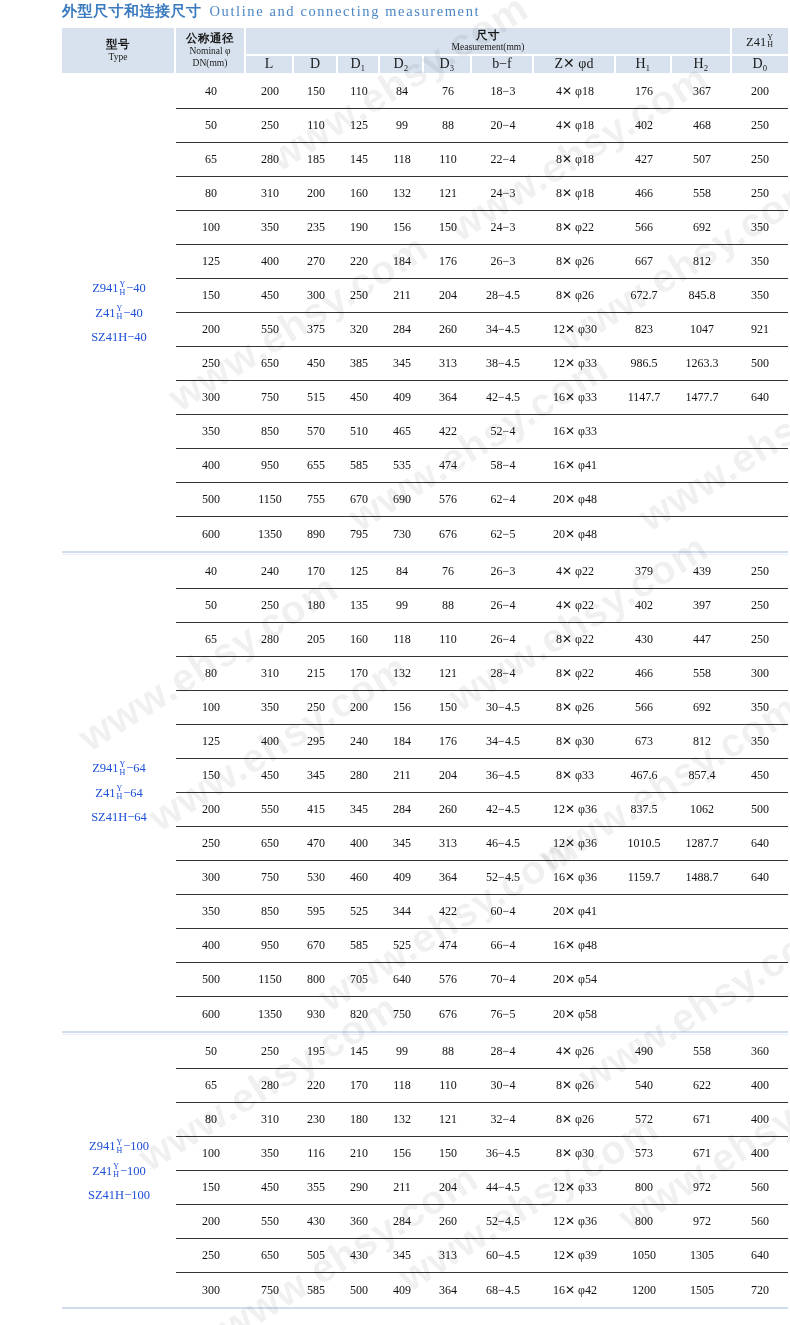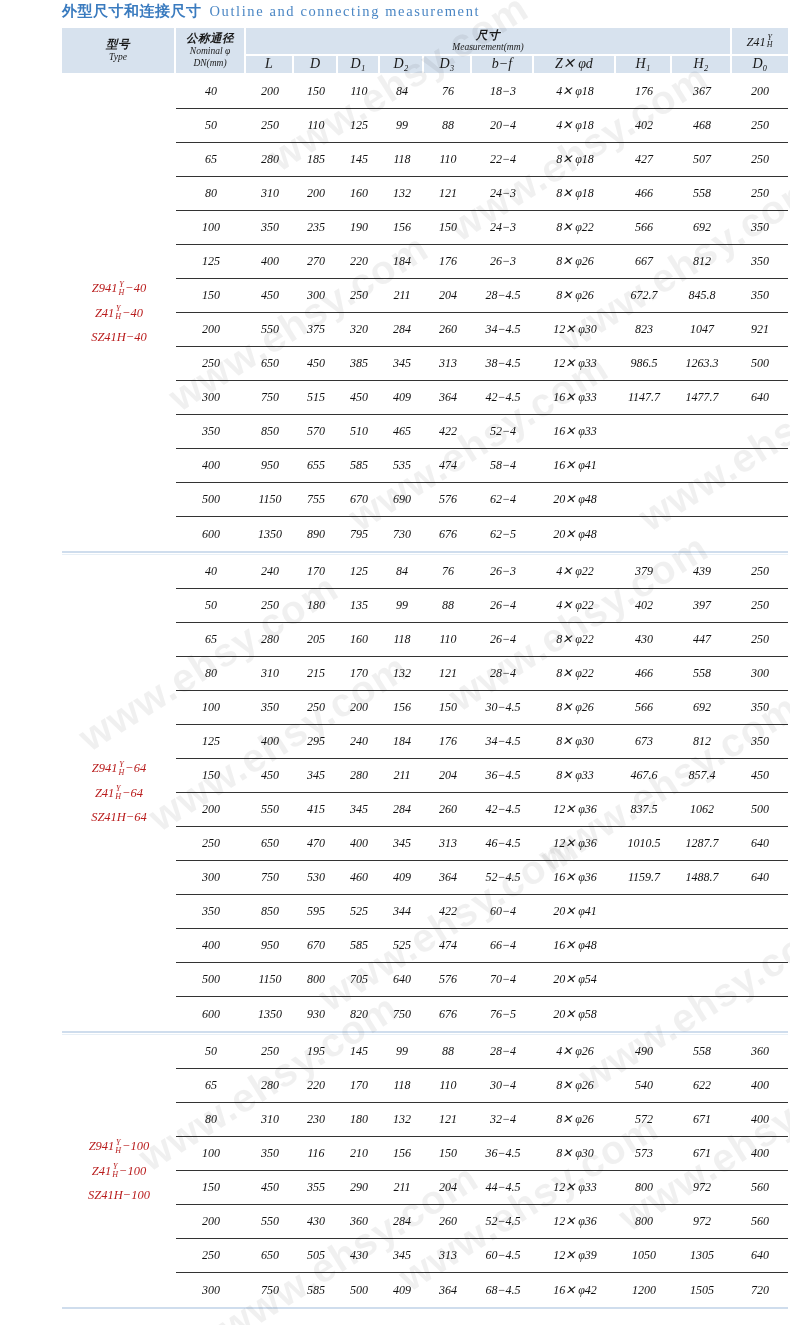--- a/index.html
+++ b/index.html
@@ -57,21 +57,20 @@
     white-space: nowrap;
     letter-spacing: 1px;
   }
 
   
   .tbl-wrap {
     position: absolute;
     left: 62px; top: 28px;
     width: 666px;
     z-index: 3;
-    font-style: italic;
   }
   table.spec {
     width: 666px;
     border-collapse: separate;
     border-spacing: 0;
     table-layout: fixed;
   }
   table.spec td, table.spec th {
     padding: 0;
     margin: 0;
@@ -135,21 +134,21 @@
     border-bottom: 1px solid #333333;
     background: transparent;
   }
   .bd.nob { border-bottom: none; }
   .bd-type {
     border-bottom: none;
     text-align: center;
     vertical-align: middle;
     font-family: "Liberation Serif", serif;
     font-size: 12.5px;
-    color: #b91c1c;
+    color: #1d4ed8;
     white-space: nowrap;
     padding: 0 2px;
   }
   .type-line { line-height: 1.95; white-space: nowrap; }
 
   
   .grp-sep td {
     height: 4px;
     padding: 0;
     border: none;

